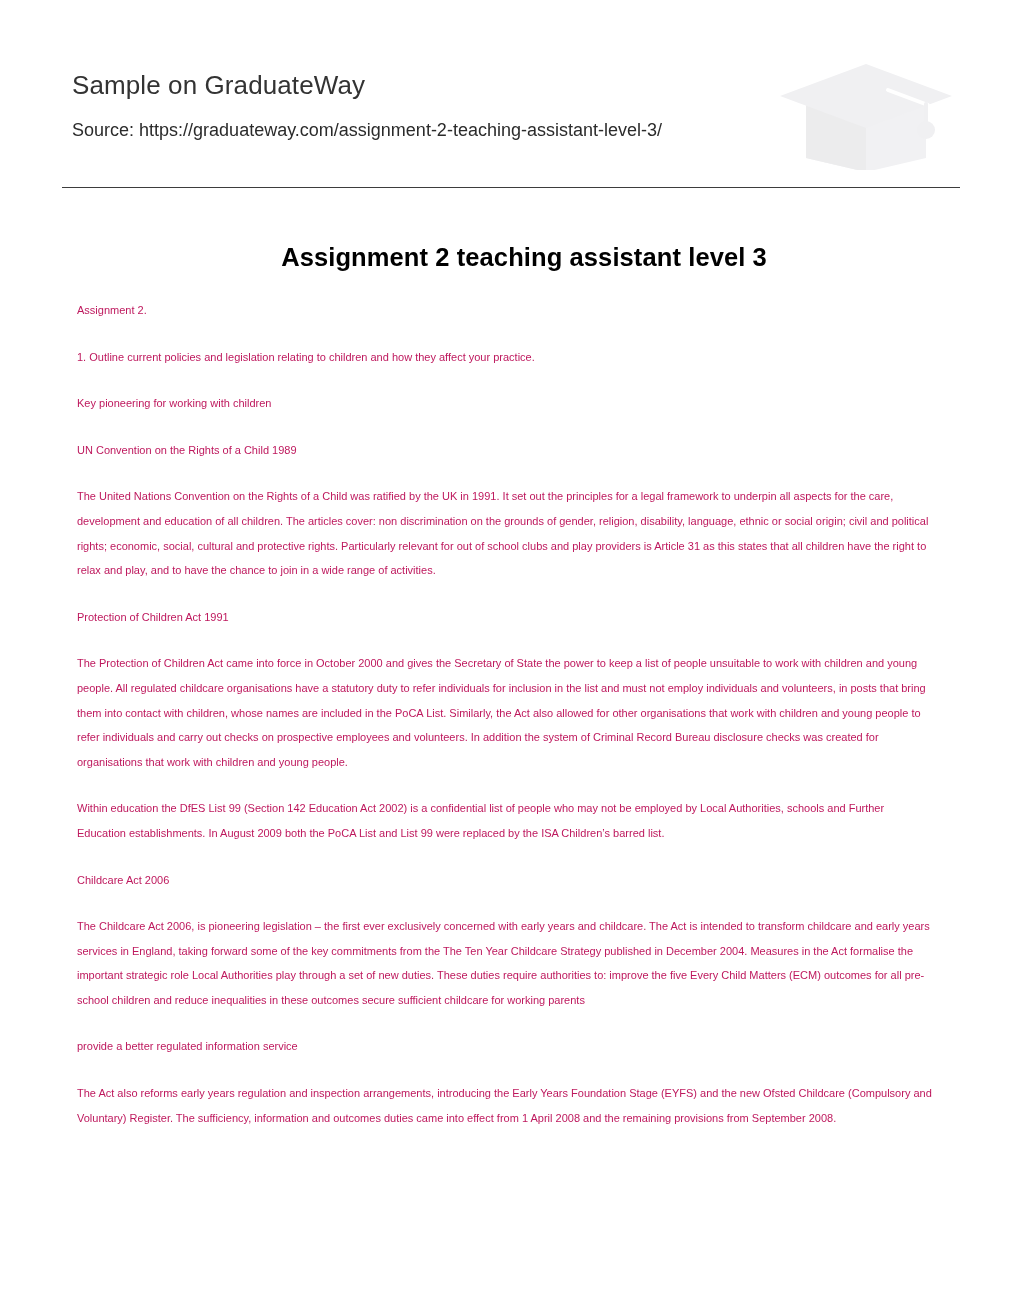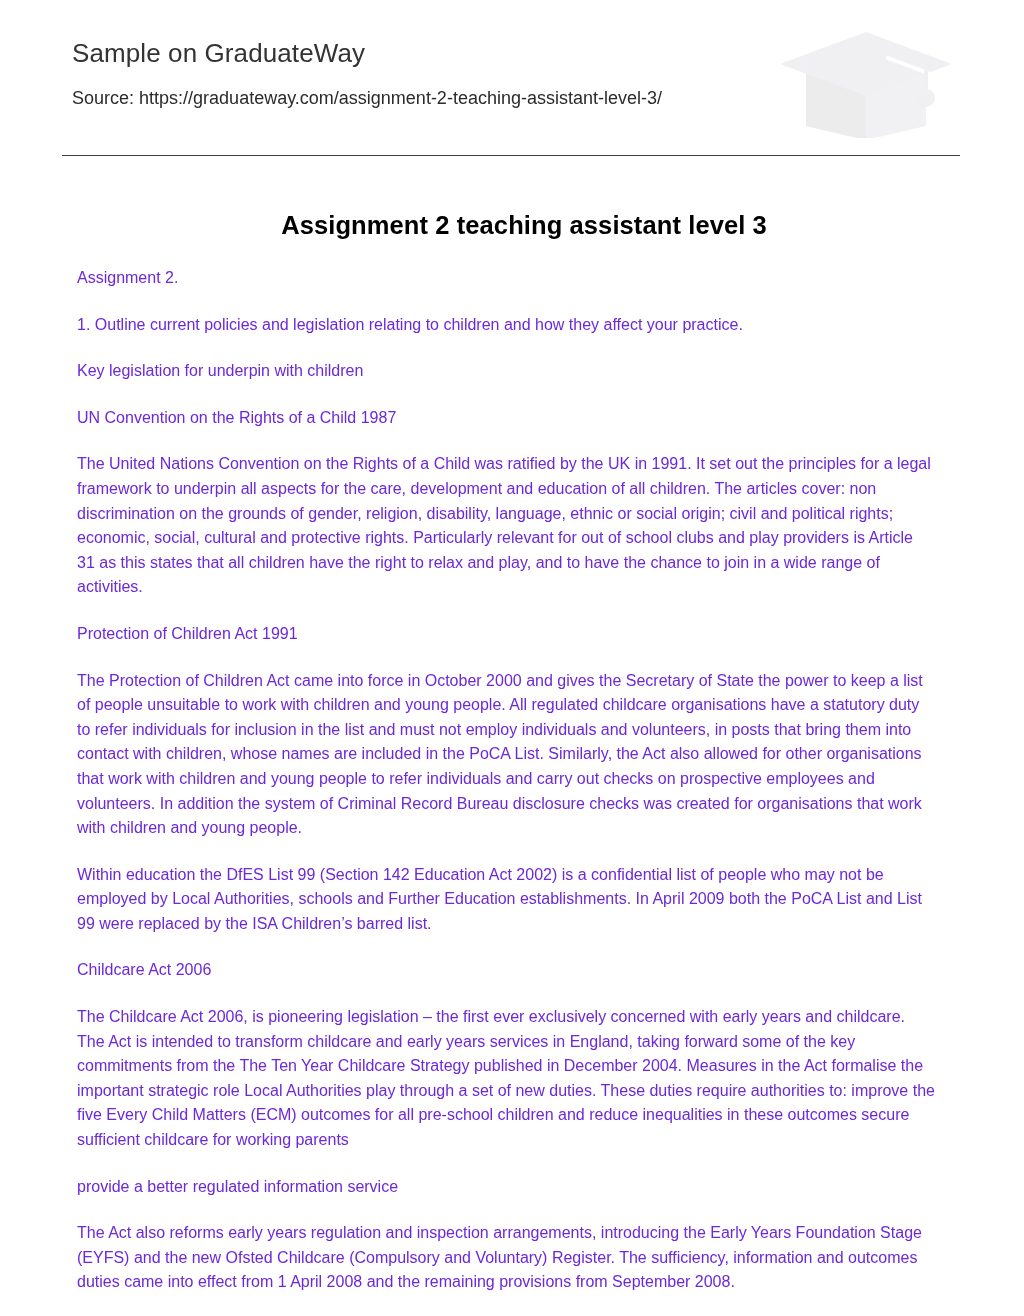--- a/index.html
+++ b/index.html
@@ -22,20 +22,21 @@
     box-sizing: border-box;
     padding: 0;
   }
 
   
   .header {
     position: relative;
     padding: 38px 40px 0 72px;
     height: 118px;
     box-sizing: border-box;
+    margin-top: 32px;
   }
   .site-name {
     font-size: 26px;
     font-weight: 400;
     color: #333333;
     letter-spacing: 0.1px;
     line-height: 1.2;
     margin: 0;
   }
   .source-line {
@@ -85,23 +86,23 @@
 
   
   .body-content {
     position: absolute;
     left: 77px;
     top: 266px;
     width: 874px;
   }
   .body-content p {
     margin: 0 16px 22px 0;
-    font-size: 16px;
+    font-size: 11px;
     line-height: 24.6px;
-    color: #6d28d9;
+    color: #be185d;
     text-align: left;
   }
   .body-content p:last-child { margin-bottom: 0; }
 </style>
 </head>
 <body>
 
 <div class="page">
 
   <div class="header">
@@ -126,25 +127,25 @@
     </div>
   </div>
 
   <div class="divider"></div>
 
   <h1 class="doc-title">Assignment 2 teaching assistant level 3</h1>
 
   <div class="body-content">
     <p>Assignment 2.</p>
     <p>1. Outline current policies and legislation relating to children and how they affect your practice.</p>
-    <p>Key legislation for underpin with children</p>
-    <p>UN Convention on the Rights of a Child 1987</p>
+    <p>Key pioneering for working with children</p>
+    <p>UN Convention on the Rights of a Child 1989</p>
     <p>The United Nations Convention on the Rights of a Child was ratified by the UK in 1991. It set out the principles for a legal framework to underpin all aspects for the care, development and education of all children. The articles cover: non discrimination on the grounds of gender, religion, disability, language, ethnic or social origin; civil and political rights; economic, social, cultural and protective rights. Particularly relevant for out of school clubs and play providers is Article 31 as this states that all children have the right to relax and play, and to have the chance to join in a wide range of activities.</p>
     <p>Protection of Children Act 1991</p>
     <p>The Protection of Children Act came into force in October 2000 and gives the Secretary of State the power to keep a list of people unsuitable to work with children and young people. All regulated childcare organisations have a statutory duty to refer individuals for inclusion in the list and must not employ individuals and volunteers, in posts that bring them into contact with children, whose names are included in the PoCA List. Similarly, the Act also allowed for other organisations that work with children and young people to refer individuals and carry out checks on prospective employees and volunteers. In addition the system of Criminal Record Bureau disclosure checks was created for organisations that work with children and young people.</p>
-    <p>Within education the DfES List 99 (Section 142 Education Act 2002) is a confidential list of people who may not be employed by Local Authorities, schools and Further Education establishments. In April 2009 both the PoCA List and List 99 were replaced by the ISA Children’s barred list.</p>
+    <p>Within education the DfES List 99 (Section 142 Education Act 2002) is a confidential list of people who may not be employed by Local Authorities, schools and Further Education establishments. In August 2009 both the PoCA List and List 99 were replaced by the ISA Children’s barred list.</p>
     <p>Childcare Act 2006</p>
     <p>The Childcare Act 2006, is pioneering legislation – the first ever exclusively concerned with early years and childcare. The Act is intended to transform childcare and early years services in England, taking forward some of the key commitments from the The Ten Year Childcare Strategy published in December 2004. Measures in the Act formalise the important strategic role Local Authorities play through a set of new duties. These duties require authorities to: improve the five Every Child Matters (ECM) outcomes for all pre-school children and reduce inequalities in these outcomes secure sufficient childcare for working parents</p>
     <p>provide a better regulated information service</p>
     <p>The Act also reforms early years regulation and inspection arrangements, introducing the Early Years Foundation Stage (EYFS) and the new Ofsted Childcare (Compulsory and Voluntary) Register. The sufficiency, information and outcomes duties came into effect from 1 April 2008 and the remaining provisions from September 2008.</p>
   </div>
 
 </div>
 
 </body></html>

